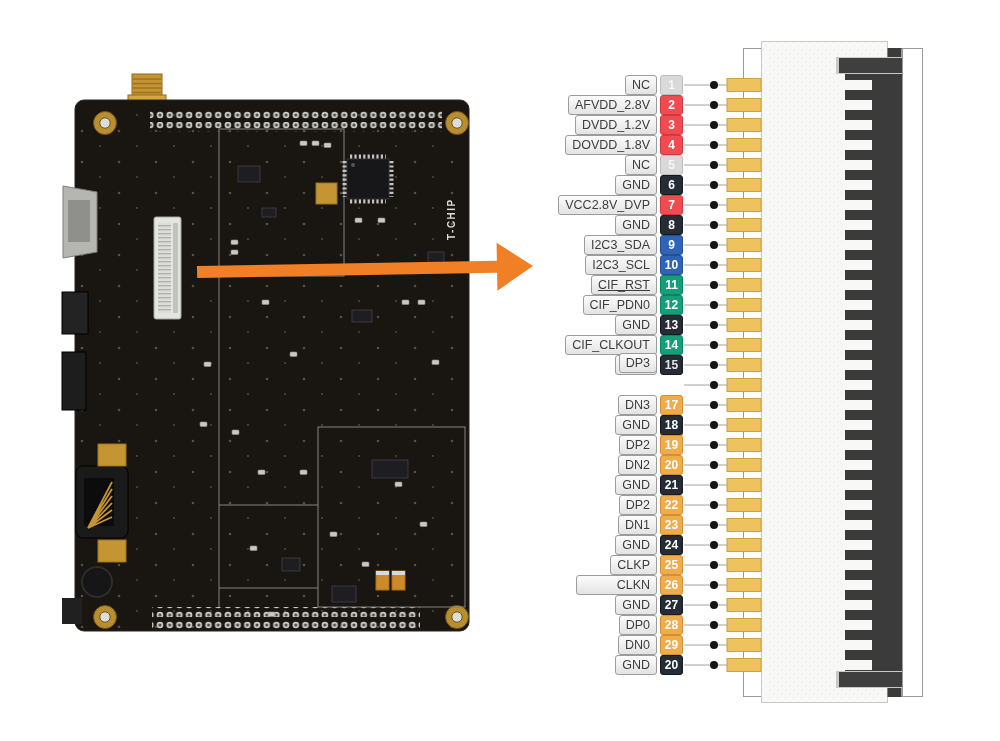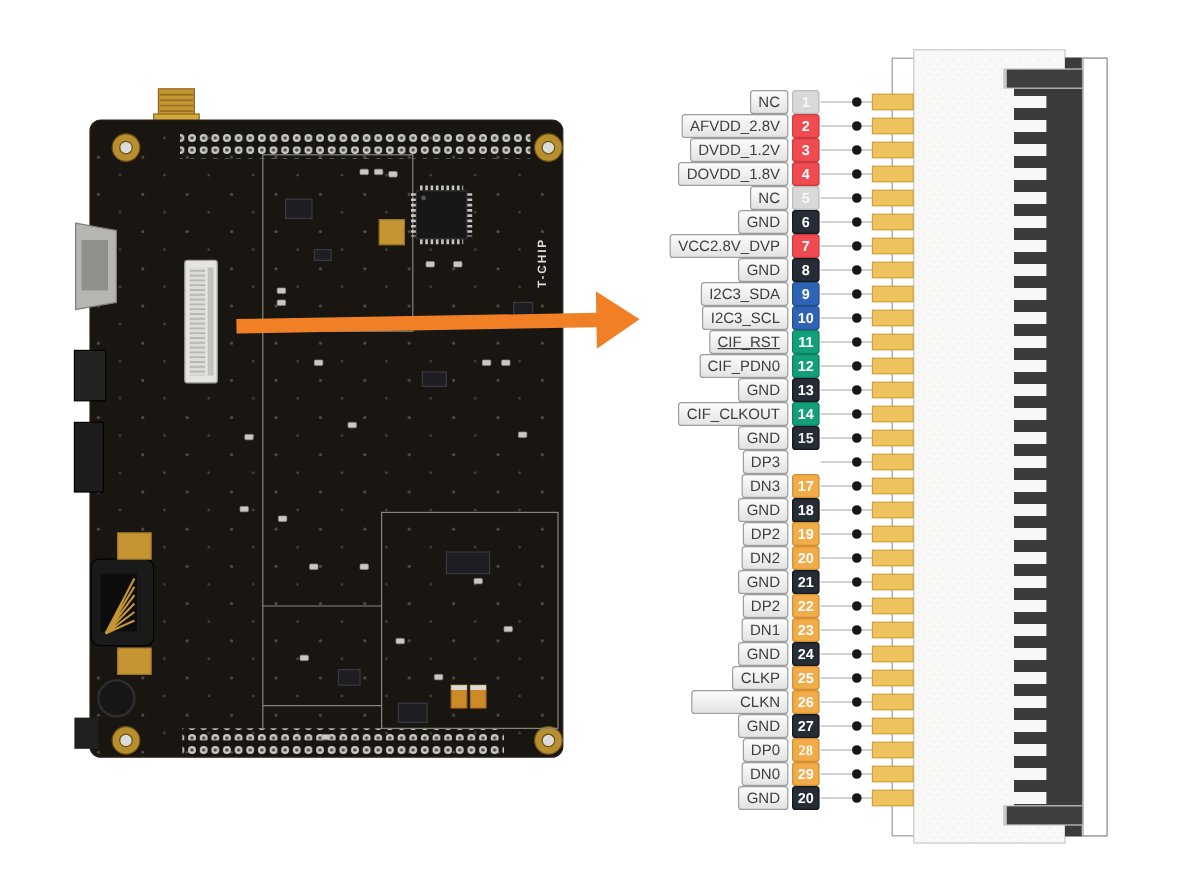--- a/index.html
+++ b/index.html
@@ -315,21 +315,21 @@
       <div class="pin-label" style="top: 275px; text-decoration: underline;">CIF_RST</div>
       <div class="pin-number" style="top: 275px; background: rgb(19, 160, 120); border-color: rgb(13, 129, 96); color: rgb(255, 255, 255);">11</div>
       <div class="pin-label" style="top: 295px;">CIF_PDN0</div>
       <div class="pin-number" style="top: 295px; background: rgb(19, 160, 120); border-color: rgb(13, 129, 96); color: rgb(255, 255, 255);">12</div>
       <div class="pin-label" style="top: 315px;">GND</div>
       <div class="pin-number" style="top: 315px; background: rgb(38, 44, 53); border-color: rgb(20, 24, 31); color: rgb(255, 255, 255);">13</div>
       <div class="pin-label" style="top: 335px;">CIF_CLKOUT</div>
       <div class="pin-number" style="top: 335px; background: rgb(19, 160, 120); border-color: rgb(13, 129, 96); color: rgb(255, 255, 255);">14</div>
       <div class="pin-label" style="top: 355px;">GND</div>
       <div class="pin-number" style="top: 355px; background: rgb(38, 44, 53); border-color: rgb(20, 24, 31); color: #e5e5e5;">15</div>
-      <div class="pin-label" style="top: 375px;">DP3</div>
+      <div class="pin-label" style="top: 353px;">DP3</div>
       <div class="pin-number" style="top: 375px; background: rgb(241, 171, 72); border-color: rgb(210, 143, 51); color: #404040; margin-top: 42px;">16</div>
       <div class="pin-label" style="top: 395px;">DN3</div>
       <div class="pin-number" style="top: 395px; background: rgb(241, 171, 72); border-color: rgb(210, 143, 51); color: rgb(255, 255, 255);">17</div>
       <div class="pin-label" style="top: 415px;">GND</div>
       <div class="pin-number" style="top: 415px; background: rgb(38, 44, 53); border-color: rgb(20, 24, 31); color: rgb(255, 255, 255);">18</div>
       <div class="pin-label" style="top: 435px;">DP2</div>
       <div class="pin-number" style="top: 435px; background: rgb(241, 171, 72); border-color: rgb(210, 143, 51); color: rgb(255, 255, 255);">19</div>
       <div class="pin-label" style="top: 455px;">DN2</div>
       <div class="pin-number" style="top: 455px; background: rgb(241, 171, 72); border-color: rgb(210, 143, 51); color: rgb(255, 255, 255);">20</div>
       <div class="pin-label" style="top: 475px;">GND</div>
@@ -340,19 +340,19 @@
       <div class="pin-number" style="top: 515px; background: rgb(241, 171, 72); border-color: rgb(210, 143, 51); color: rgb(255, 255, 255);">23</div>
       <div class="pin-label" style="top: 535px;">GND</div>
       <div class="pin-number" style="top: 535px; background: rgb(38, 44, 53); border-color: rgb(20, 24, 31); color: rgb(255, 255, 255);">24</div>
       <div class="pin-label" style="top: 555px;">CLKP</div>
       <div class="pin-number" style="top: 555px; background: rgb(241, 171, 72); border-color: rgb(210, 143, 51); color: rgb(255, 255, 255);">25</div>
       <div class="pin-label" style="top: 575px; padding-left: 40px;">CLKN</div>
       <div class="pin-number" style="top: 575px; background: rgb(241, 171, 72); border-color: rgb(210, 143, 51); color: rgb(255, 255, 255);">26</div>
       <div class="pin-label" style="top: 595px;">GND</div>
       <div class="pin-number" style="top: 595px; background: rgb(38, 44, 53); border-color: rgb(20, 24, 31); color: rgb(255, 255, 255); text-align: center;">27</div>
       <div class="pin-label" style="top: 615px;">DP0</div>
-      <div class="pin-number" style="top: 615px; background: rgb(241, 171, 72); border-color: rgb(210, 143, 51); color: rgb(255, 255, 255); font-family: Liberation Serif, serif;">28</div>
+      <div class="pin-number" style="top: 615px; background: rgb(241, 171, 72); border-color: rgb(210, 143, 51); color: rgb(255, 255, 255);">28</div>
       <div class="pin-label" style="top: 635px;">DN0</div>
       <div class="pin-number" style="top: 635px; background: rgb(241, 171, 72); border-color: rgb(210, 143, 51); color: rgb(255, 255, 255);">29</div>
       <div class="pin-label" style="top: 655px;">GND</div>
       <div class="pin-number" style="top: 655px; background: rgb(38, 44, 53); border-color: rgb(20, 24, 31); color: rgb(255, 255, 255);">20</div>
     </div>
 </div>
 
 </body></html>

